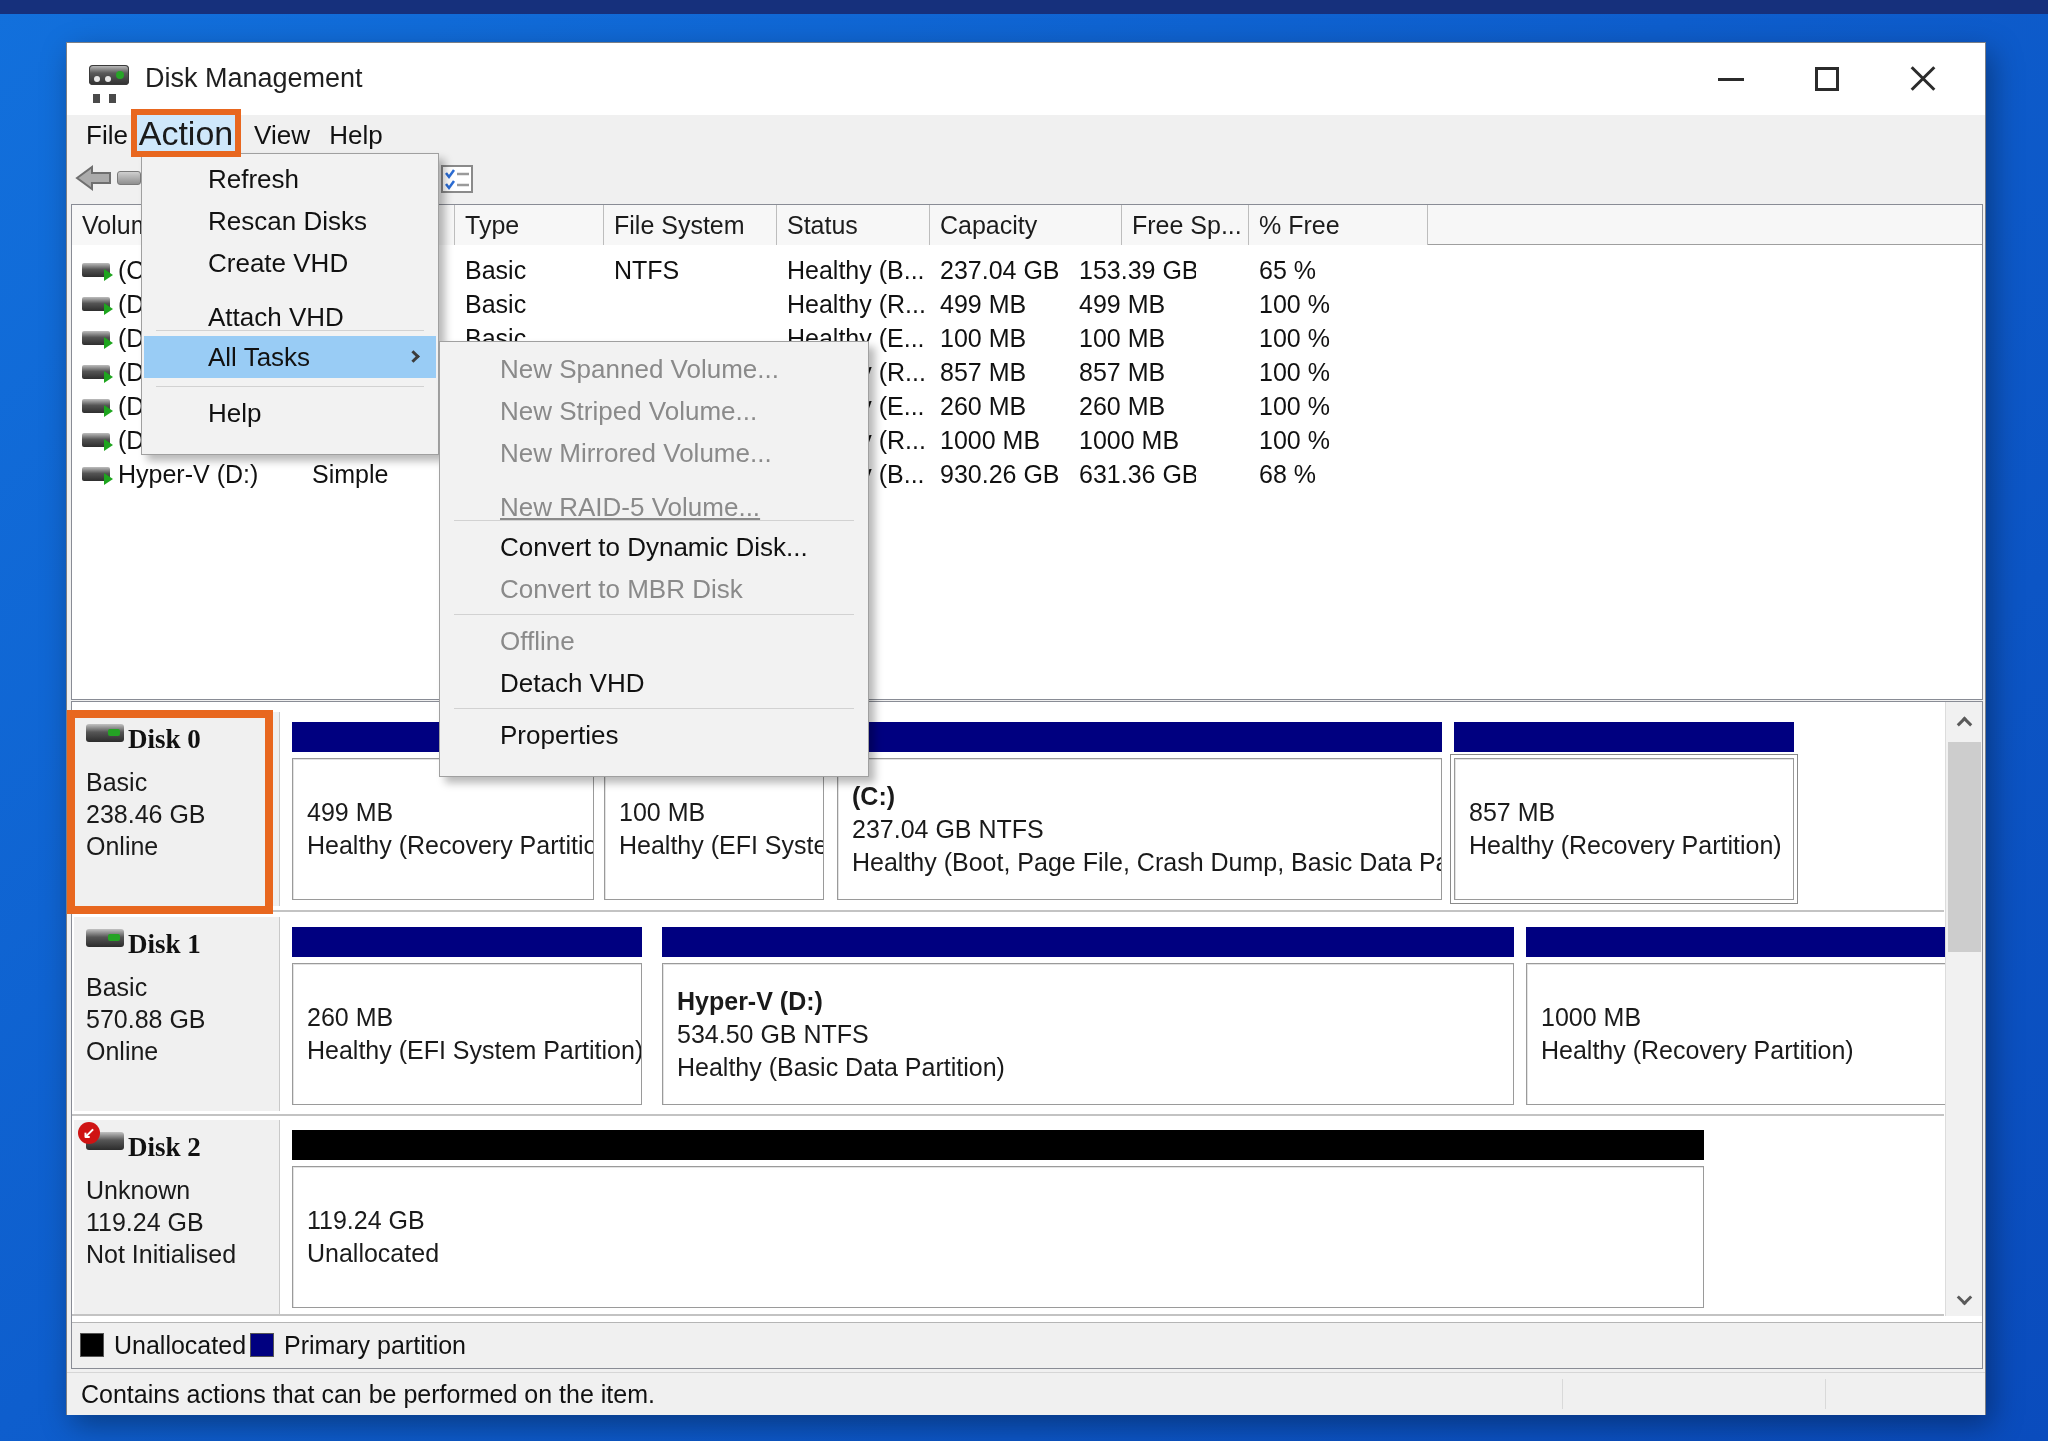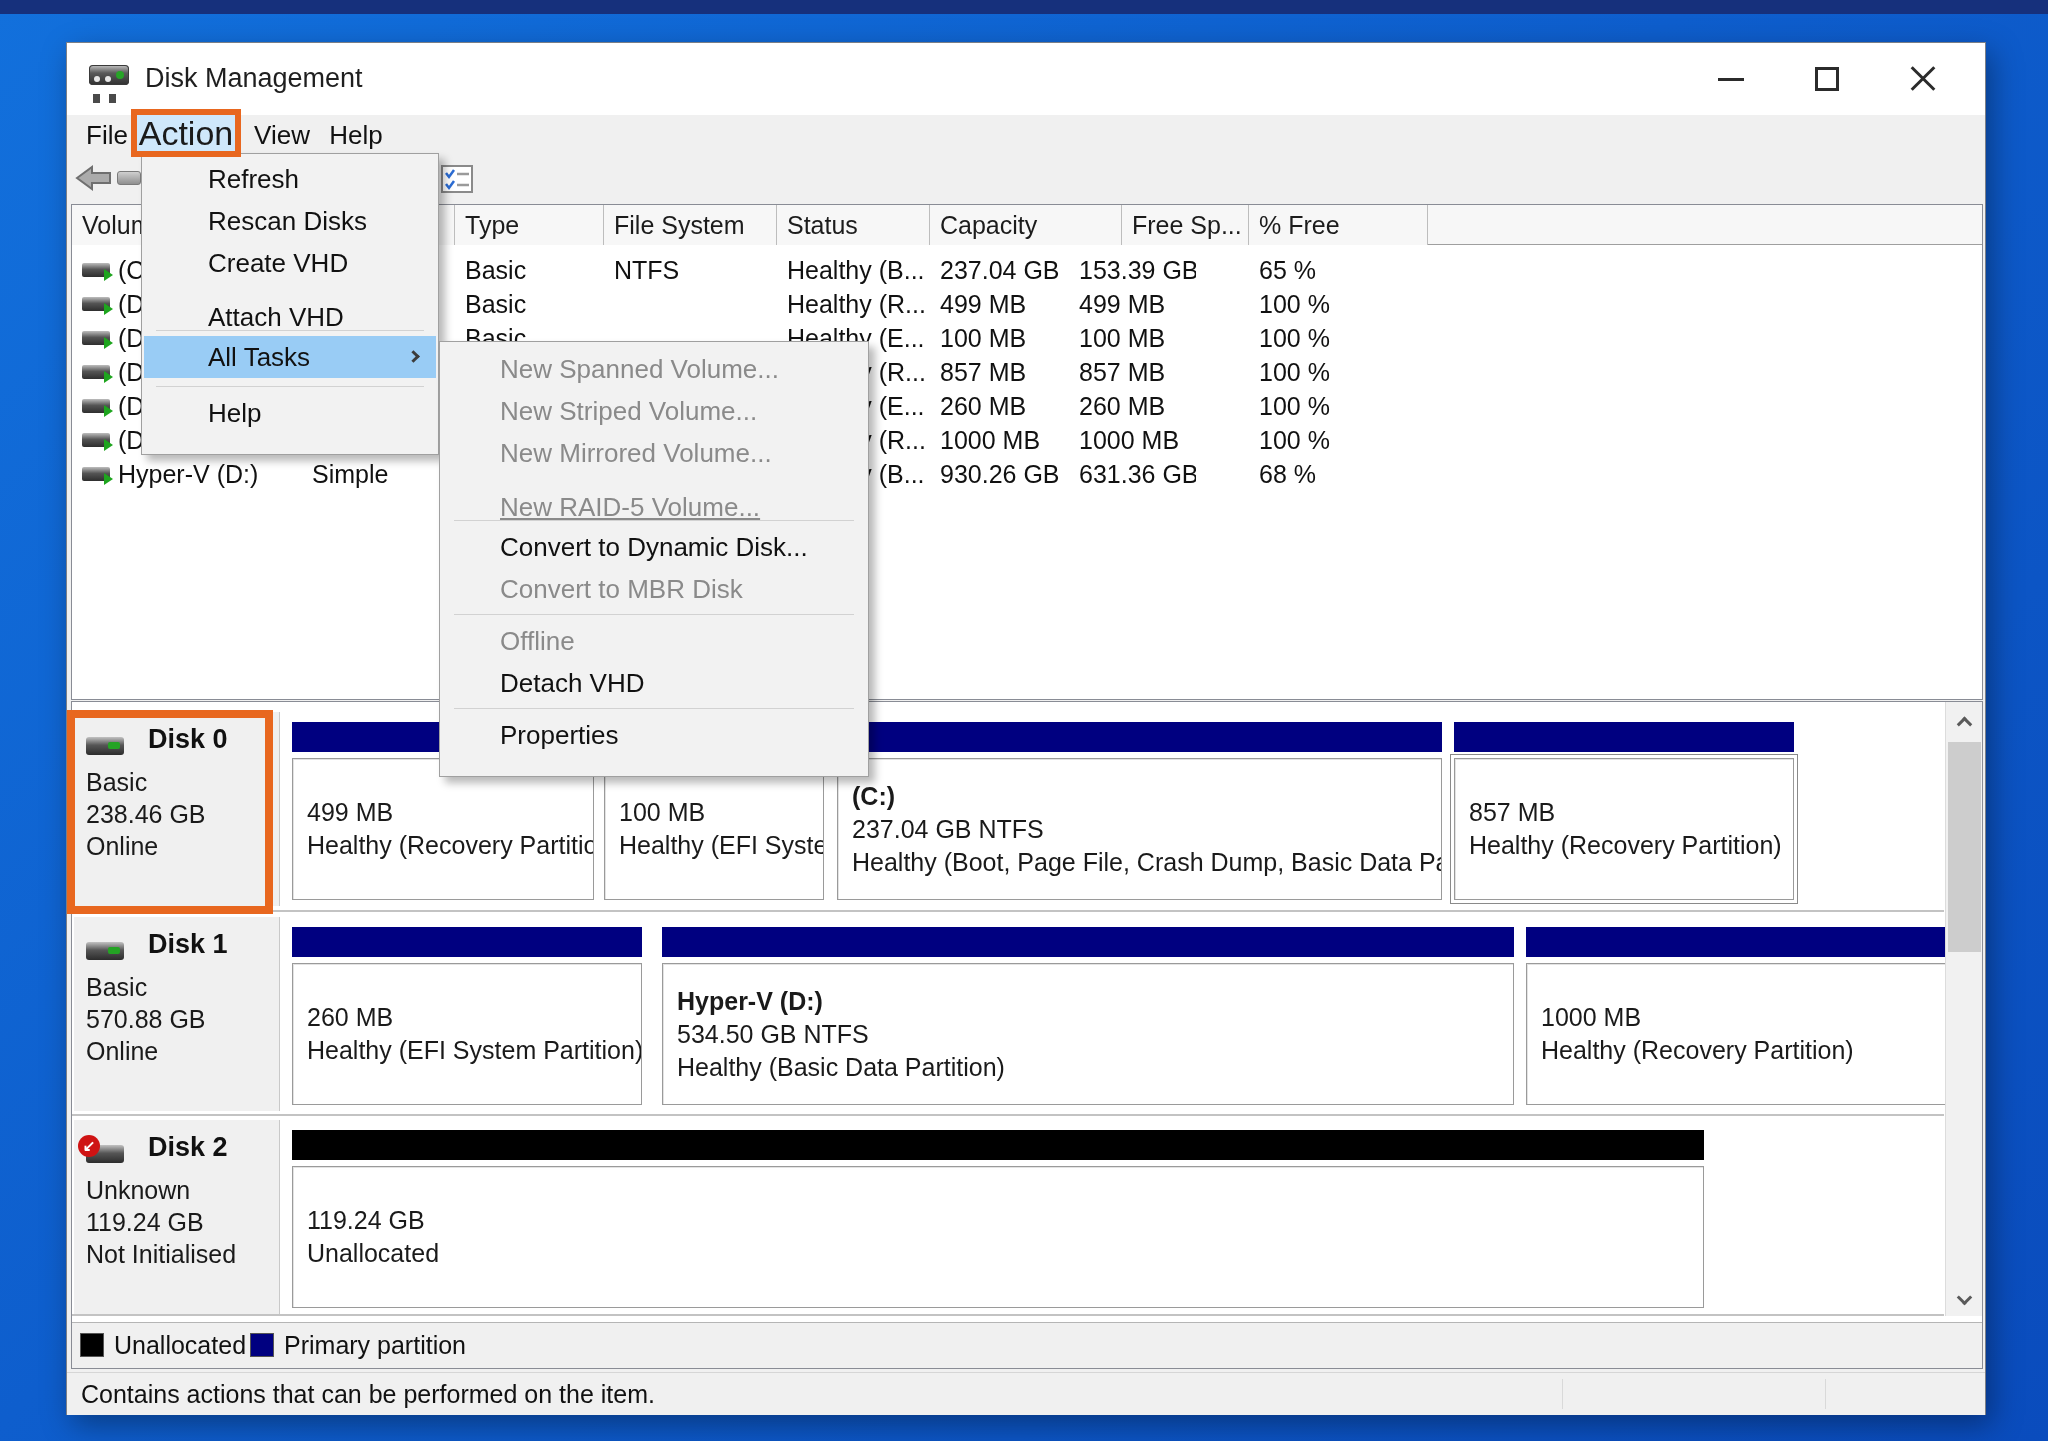--- a/index.html
+++ b/index.html
@@ -76,21 +76,21 @@
   .submenu .mi { padding-left:58px; }
   .mi.disabled { color:#8a8a8a; }
   .mi.hl { background:#99ccf5; }
   .msep { position:absolute; left:14px; right:14px; height:1px; background:#d2d2d2; }
   .chev { position:absolute; right:18px; top:16px; width:9px; height:9px; border-right:3px solid #3c3c3c; border-top:3px solid #3c3c3c; transform:rotate(45deg); }
 
   
   .band { position:absolute; left:0; width:1872px; height:194px; }
   .band-sep { position:absolute; left:0; width:1872px; height:2px; background:#c3c3c3; }
   .dinfo { position:absolute; left:2px; top:0; width:206px; height:100%; background:#f0f0f0; border-right:1px solid #c9c9c9; }
-  .dhead { position:absolute; left:12px; top:12px; display:flex; align-items:flex-end; gap:24px; }
+  .dhead { position:absolute; left:12px; top:12px; display:flex; align-items:flex-start; gap:4px;font-family:Liberation Serif, serif; }
   .dname { font-size:27px; font-weight:bold; color:#111; }
   .hdd { width:38px; height:18px; background:linear-gradient(#c2c2c2,#565656 45%,#2c2c2c); border-radius:3px; position:relative; flex:none; }
   .hdd .grn { position:absolute; right:4px; top:5px; width:12px; height:7px; background:#24a324; border-radius:2px; }
   .hdd .badge { position:absolute; left:-8px; top:-10px; width:22px; height:22px; border-radius:50%; background:#cf1313; color:#fff; font-size:15px; font-weight:bold; display:flex; align-items:center; justify-content:center; }
   .dline { position:absolute; left:12px; font-size:25px; color:#1a1a1a; }
   .dl1{top:56px}.dl2{top:88px}.dl3{top:120px}
 
   
   .part { position:absolute; top:4px; height:186px; }
   .pbar { position:absolute; left:0; right:0; top:6px; height:30px; background:#000080; }

